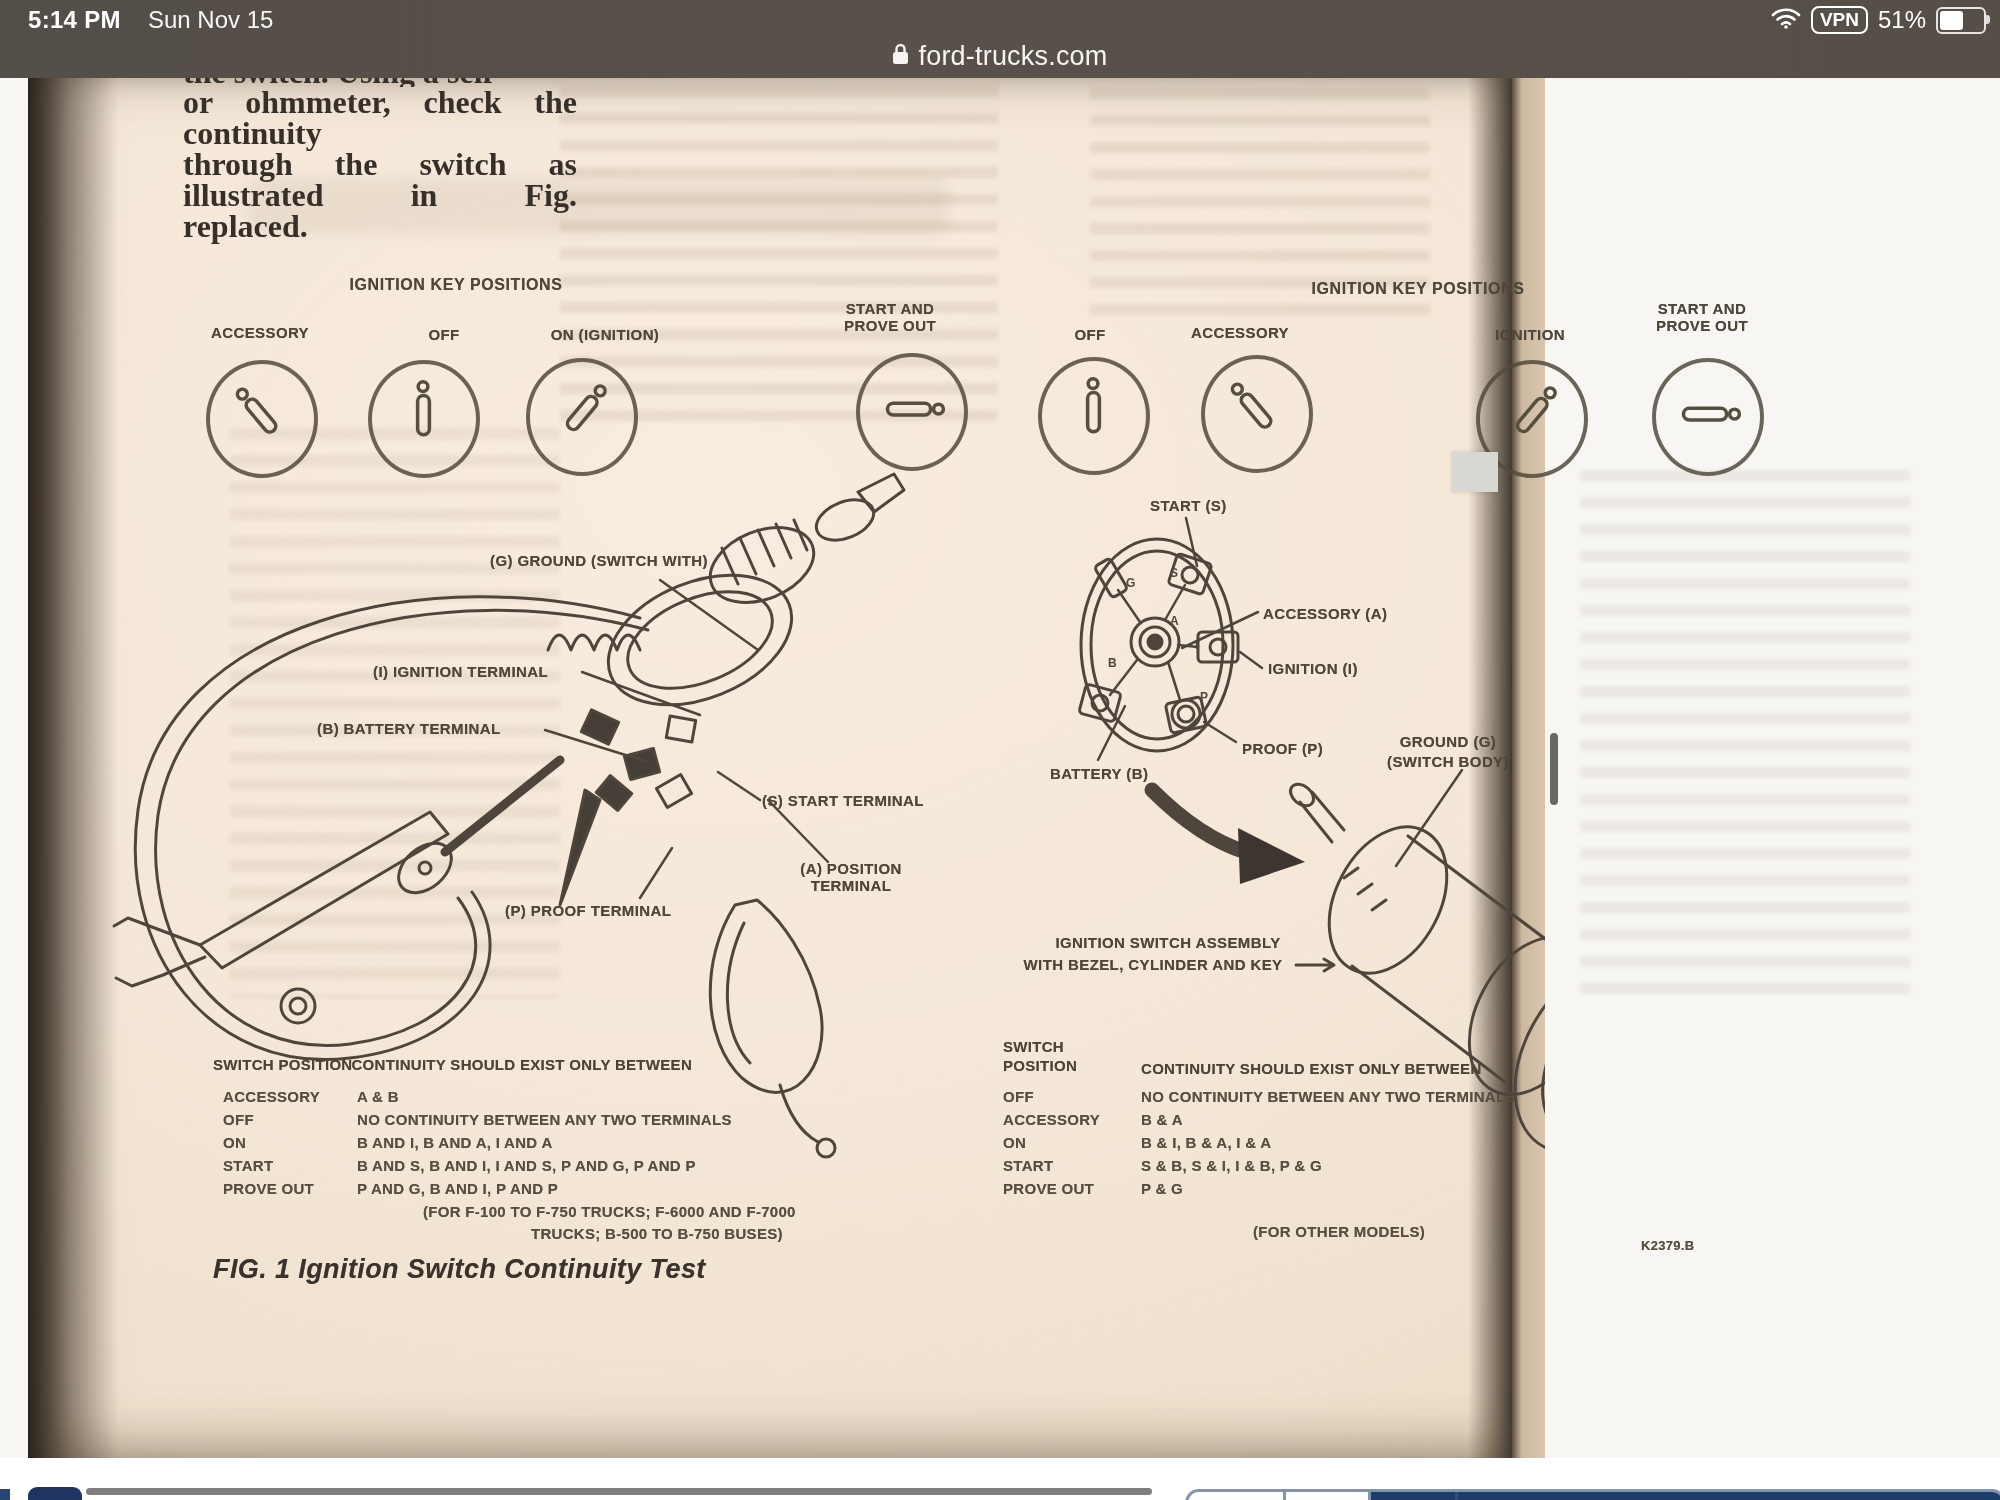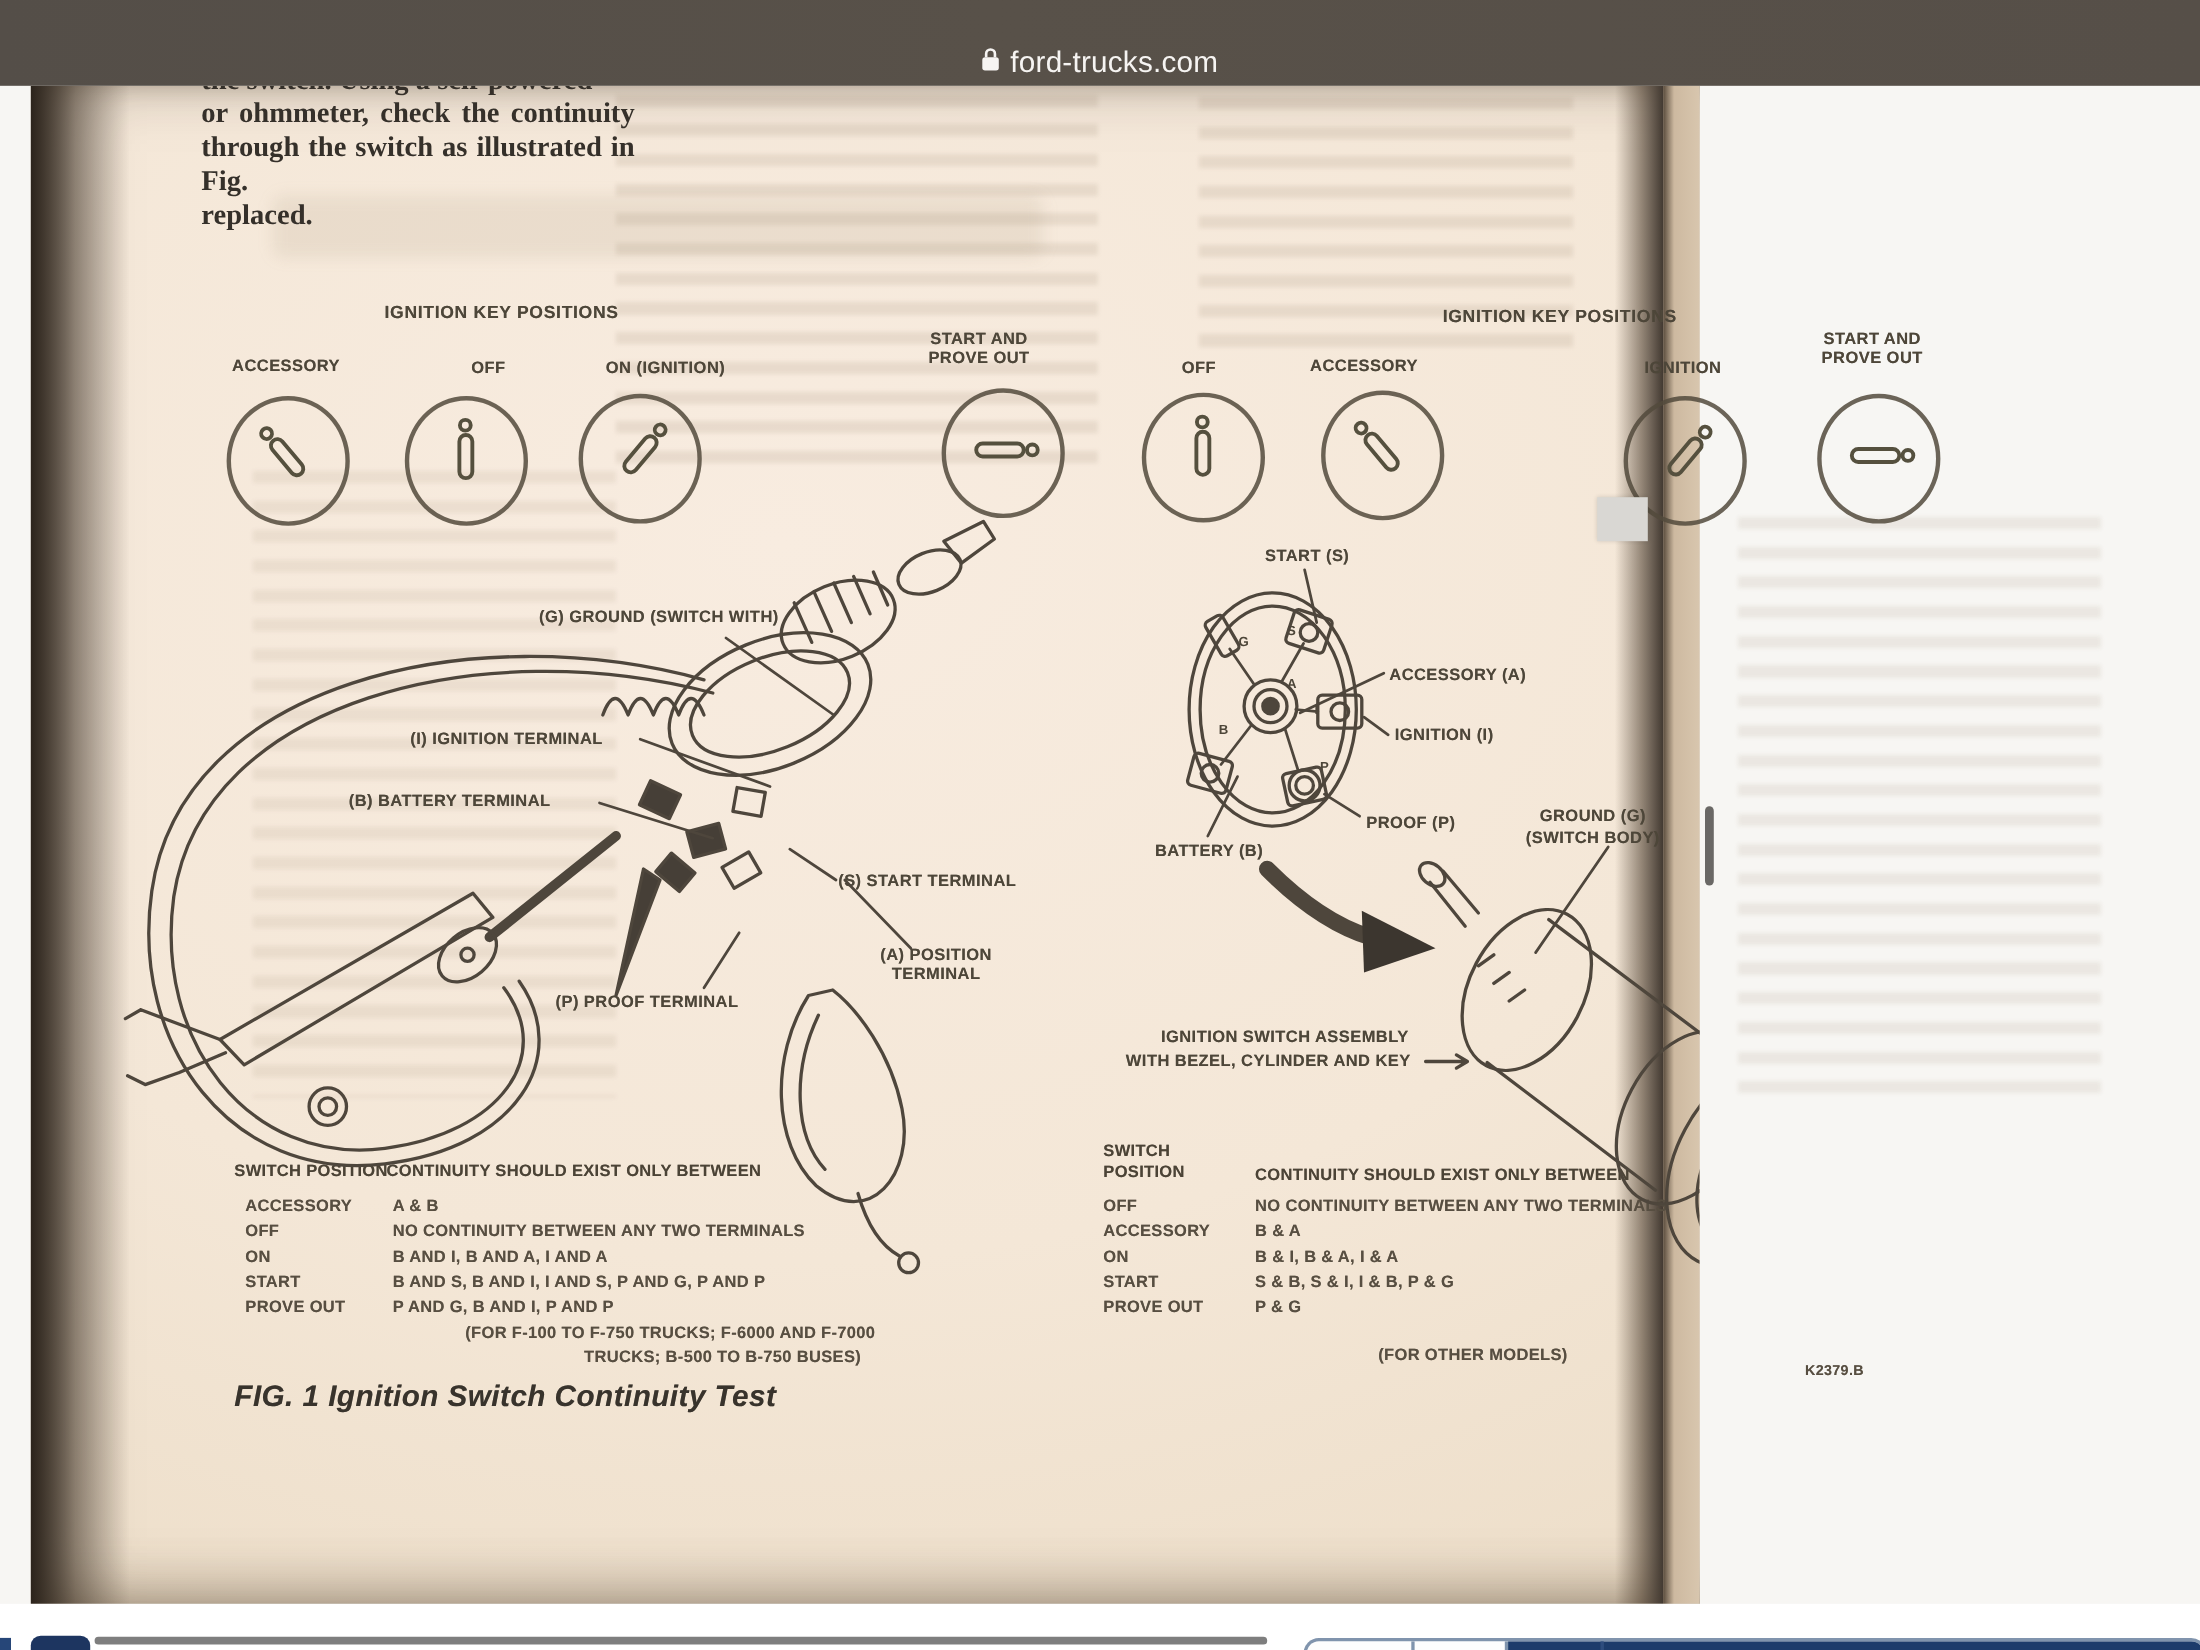--- a/index.html
+++ b/index.html
@@ -29,21 +29,21 @@
     background:linear-gradient(90deg,rgba(70,55,40,0) 0%,rgba(70,55,40,.55) 55%,#423931 100%);}
   .edge-tan{position:absolute;right:0;top:0;width:33px;height:100%;background:linear-gradient(90deg,#5a4c3d 0%,#cdb9a0 30%,#d8c6ae 100%);}
   .spine{position:absolute;left:0;top:0;width:90px;height:100%;
     background:linear-gradient(90deg,#2c241c 0%,rgba(60,48,36,.45) 45%,rgba(60,48,36,0) 100%);}
 
   .ghost{position:absolute;background:repeating-linear-gradient(180deg,rgba(146,124,100,.14) 0 11px,rgba(146,124,100,0) 11px 27px);filter:blur(2px);}
   .ghost-head{position:absolute;background:rgba(150,128,100,.12);filter:blur(7px);border-radius:10px;}
 
   
   .intro{position:absolute;left:155px;top:0px;width:394px;color:#35302a;
-    font-family:"Liberation Serif",serif;font-weight:700;font-size:26px;line-height:31px;}
+    font-family:"Liberation Serif",serif;font-weight:700;font-size:32px;line-height:31px;}
   .intro .clip{height:9px;overflow:hidden;}
   .intro .clip>div{margin-top:-21px;}
   .jl{text-align:justify;text-align-last:justify;}
   .jl.last{text-align-last:left;}
 
   
   .lbl{position:absolute;font-weight:700;font-size:15px;line-height:1.15;color:#4d4639;letter-spacing:.4px;white-space:nowrap;text-shadow:0 0 .5px rgba(77,70,57,.65);}
   .lbl.wrap{white-space:normal;text-align:center;}
   .lbl.ctr{text-align:center;}
   .heading{font-size:16px;letter-spacing:.6px;}
@@ -78,20 +78,40 @@
   .seg.navy{background:#1d3c6b;}
 
   .art{position:absolute;left:0;top:0;pointer-events:none;}
 </style>
 </head>
 <body>
 
 <div class="screen">
 
   <div class="header">
+    <div class="status-row">
+      <span class="time">5:14 PM</span>
+      <span class="date">Sun Nov 15</span>
+      <div class="status-right">
+        <span>
+          <svg width="30" height="24" viewBox="0 0 30 24" fill="none" stroke="#fff" stroke-width="2.6" stroke-linecap="round">
+            <path d="M2 9 C9 2 21 2 28 9"></path>
+              <path d="M6.5 13.5 C11.5 9 18.5 9 23.5 13.5"></path>
+              <path d="M11 18 C13.5 16 16.5 16 19 18"></path>
+            <circle cx="15" cy="21" r="1.8" fill="#fff" stroke="none"></circle>
+          </svg>
+        </span>
+        <span class="vpn-badge">VPN</span>
+        <span class="pct">51%</span>
+        <span class="batt">
+            <span class="fill"></span>
+            <span class="nub"></span>
+          </span>
+      </div>
+    </div>
     <div class="url-row">
       <span>
         <svg width="17" height="22" viewBox="0 0 17 22">
             <rect x="1" y="9" width="15" height="12" rx="2.5" fill="#f6f4f2"></rect>
             <path d="M4.5 9 V6 a4 4 0 0 1 8 0 V9" fill="none" stroke="#f6f4f2" stroke-width="2.4"></path>
           </svg>
       </span>
       <span class="url-text">ford-trucks.com</span>
     </div>
   </div>

